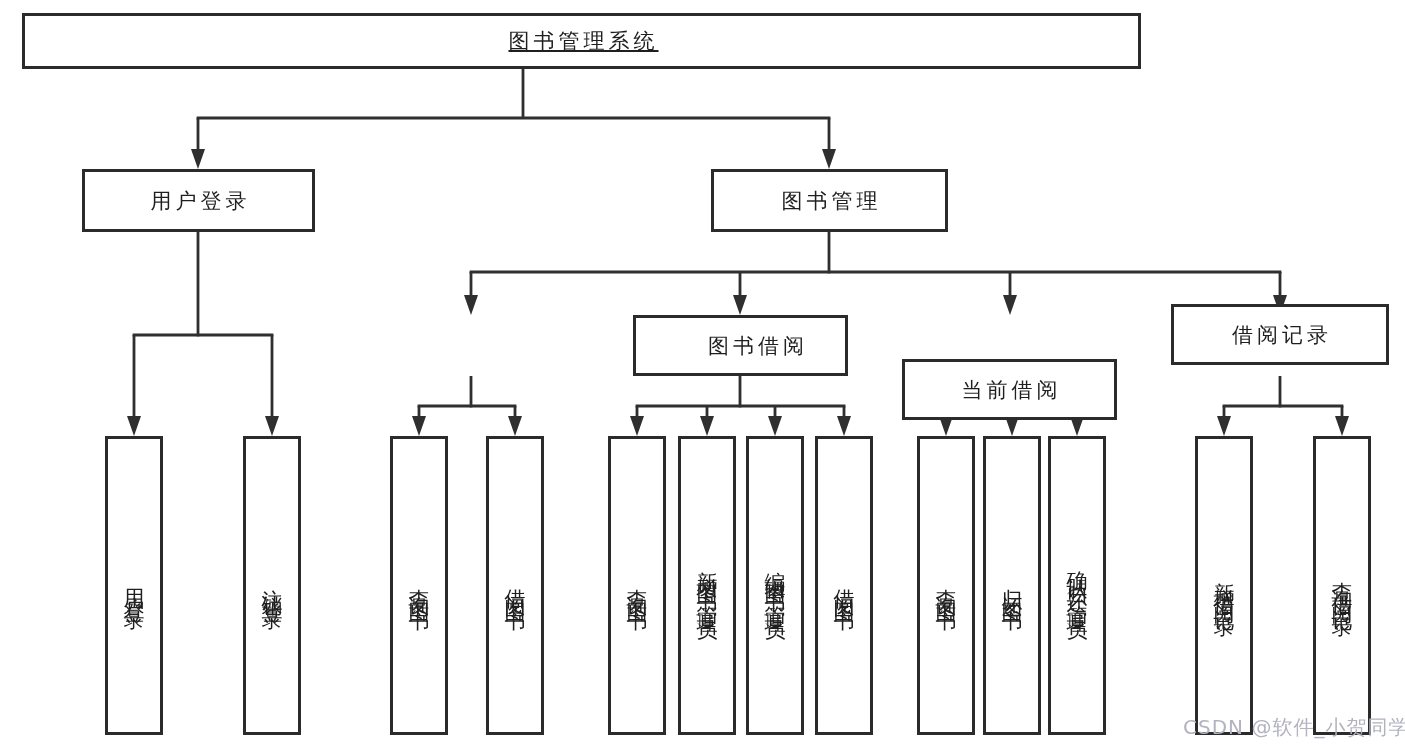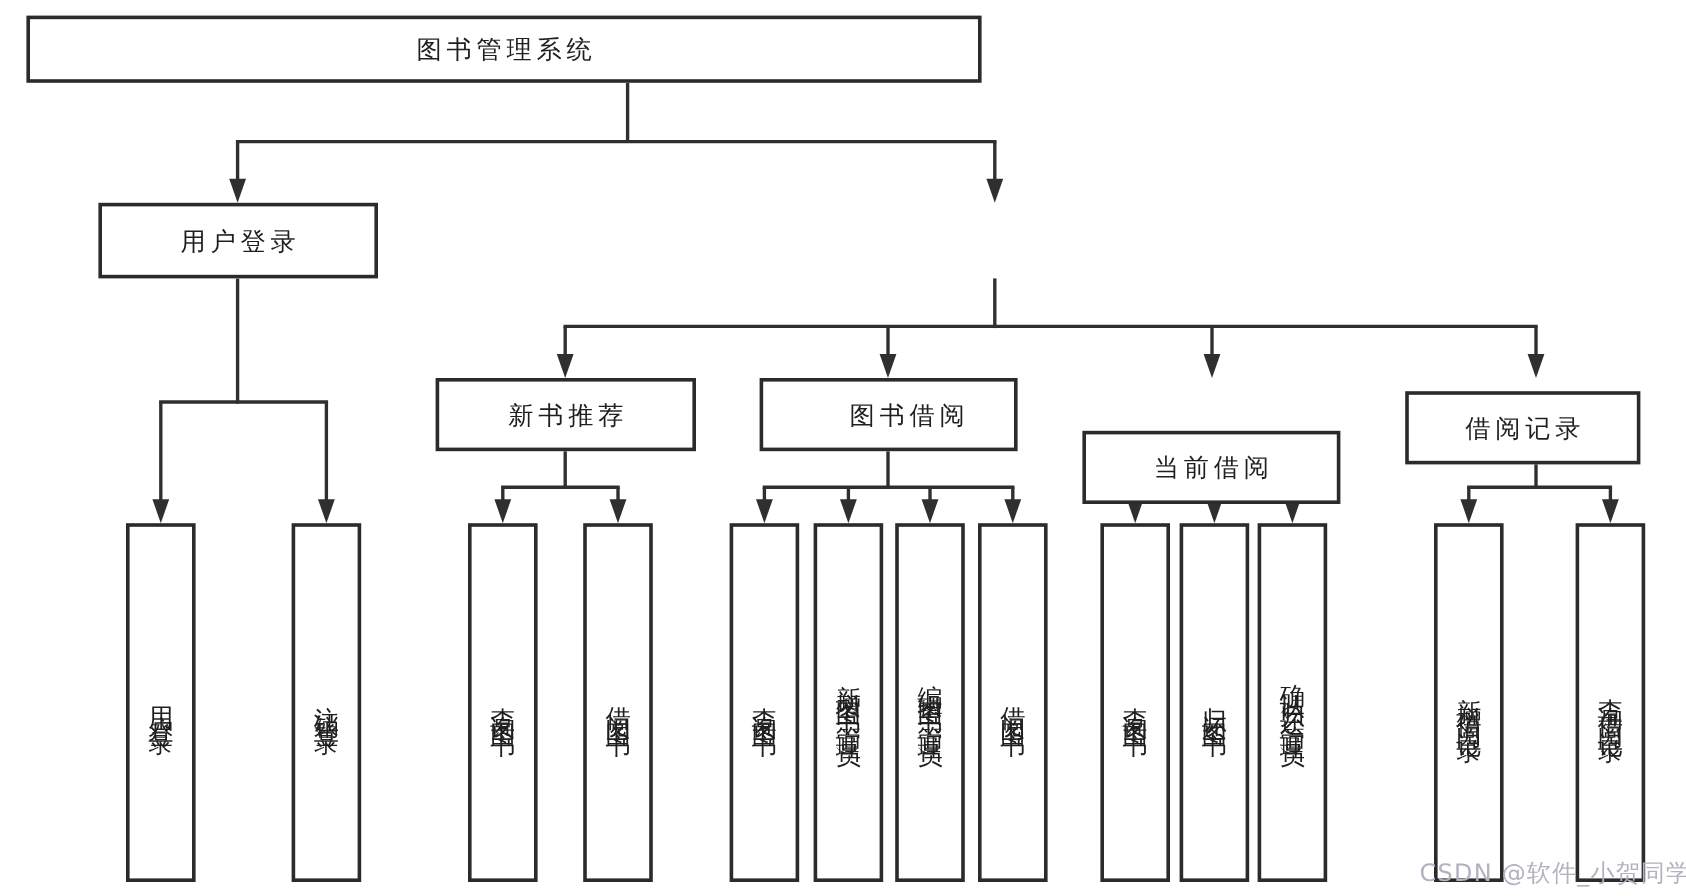--- a/index.html
+++ b/index.html
@@ -90,28 +90,28 @@
       <polygon points="768,416 782,416 775,436"></polygon>
       <polygon points="837,416 851,416 844,436"></polygon>
       <polygon points="939,416 953,416 946,436"></polygon>
       <polygon points="1005,416 1019,416 1012,436"></polygon>
       <polygon points="1070,416 1084,416 1077,436"></polygon>
       <polygon points="1217,416 1231,416 1224,436"></polygon>
       <polygon points="1335,416 1349,416 1342,436"></polygon>
     </g>
   </svg>
 
-  <div class="node hbox" style="left:22px;top:13px;width:796px;height:56px;">图书管理系统</div>
+  <div class="node hbox" style="left:22px;top:13px;width:1119px;height:56px;text-decoration:underline;">图书管理系统</div>
 
   <div class="node hbox" style="left:82px;top:169px;width:233px;height:63px;">用户登录</div>
+  <div class="node hbox" style="left:711px;top:169px;width:237px;height:63px;">图书管理</div>
 
-  <div class="node hbox" style="left:363px;top:315px;width:217px;height:61px;">新书推荐</div>
   <div class="node hbox" style="left:633px;top:315px;width:215px;height:61px;padding-left:31px;">图书借阅</div>
   <div class="node hbox" style="left:902px;top:315px;width:215px;height:61px;margin-top:44px;">当前借阅</div>
-  <div class="node hbox" style="left:1171px;top:326px;width:196px;height:61px;">借阅记录</div>
+  <div class="node hbox" style="left:1171px;top:304px;width:218px;height:61px;">借阅记录</div>
 
   <div class="node vbox" style="left:105px;top:436px;width:58px;height:299px;">用户登录</div>
   <div class="node vbox" style="left:243px;top:436px;width:58px;height:299px;">注销登录</div>
 
   <div class="node vbox" style="left:390px;top:436px;width:58px;height:299px;">查询图书</div>
   <div class="node vbox" style="left:486px;top:436px;width:58px;height:299px;">借阅图书</div>
 
   <div class="node vbox" style="left:608px;top:436px;width:58px;height:299px;">查询图书</div>
   <div class="node vbox" style="left:678px;top:436px;width:58px;height:299px;">新增图书（管理员）</div>
   <div class="node vbox" style="left:746px;top:436px;width:58px;height:299px;">编辑图书（管理员）</div>

